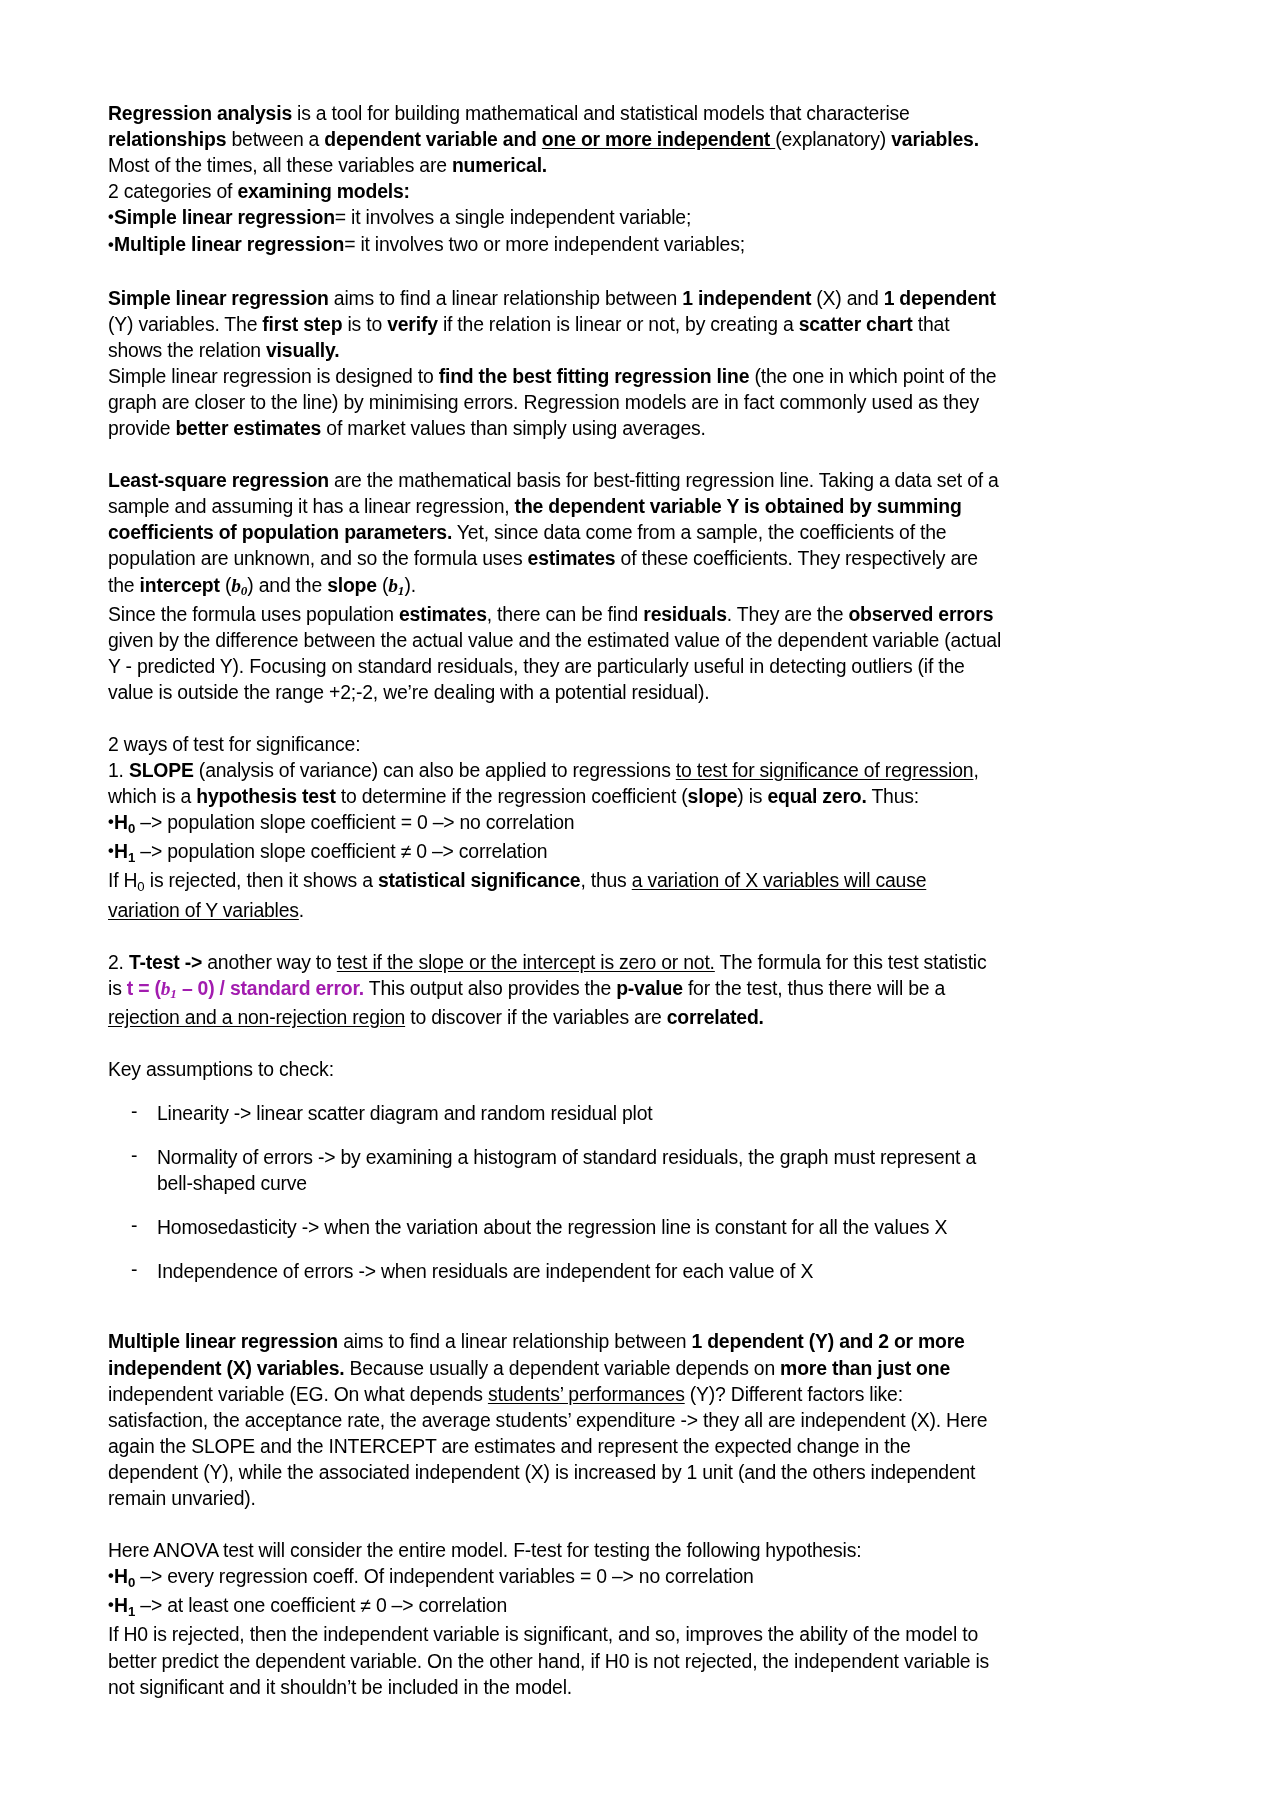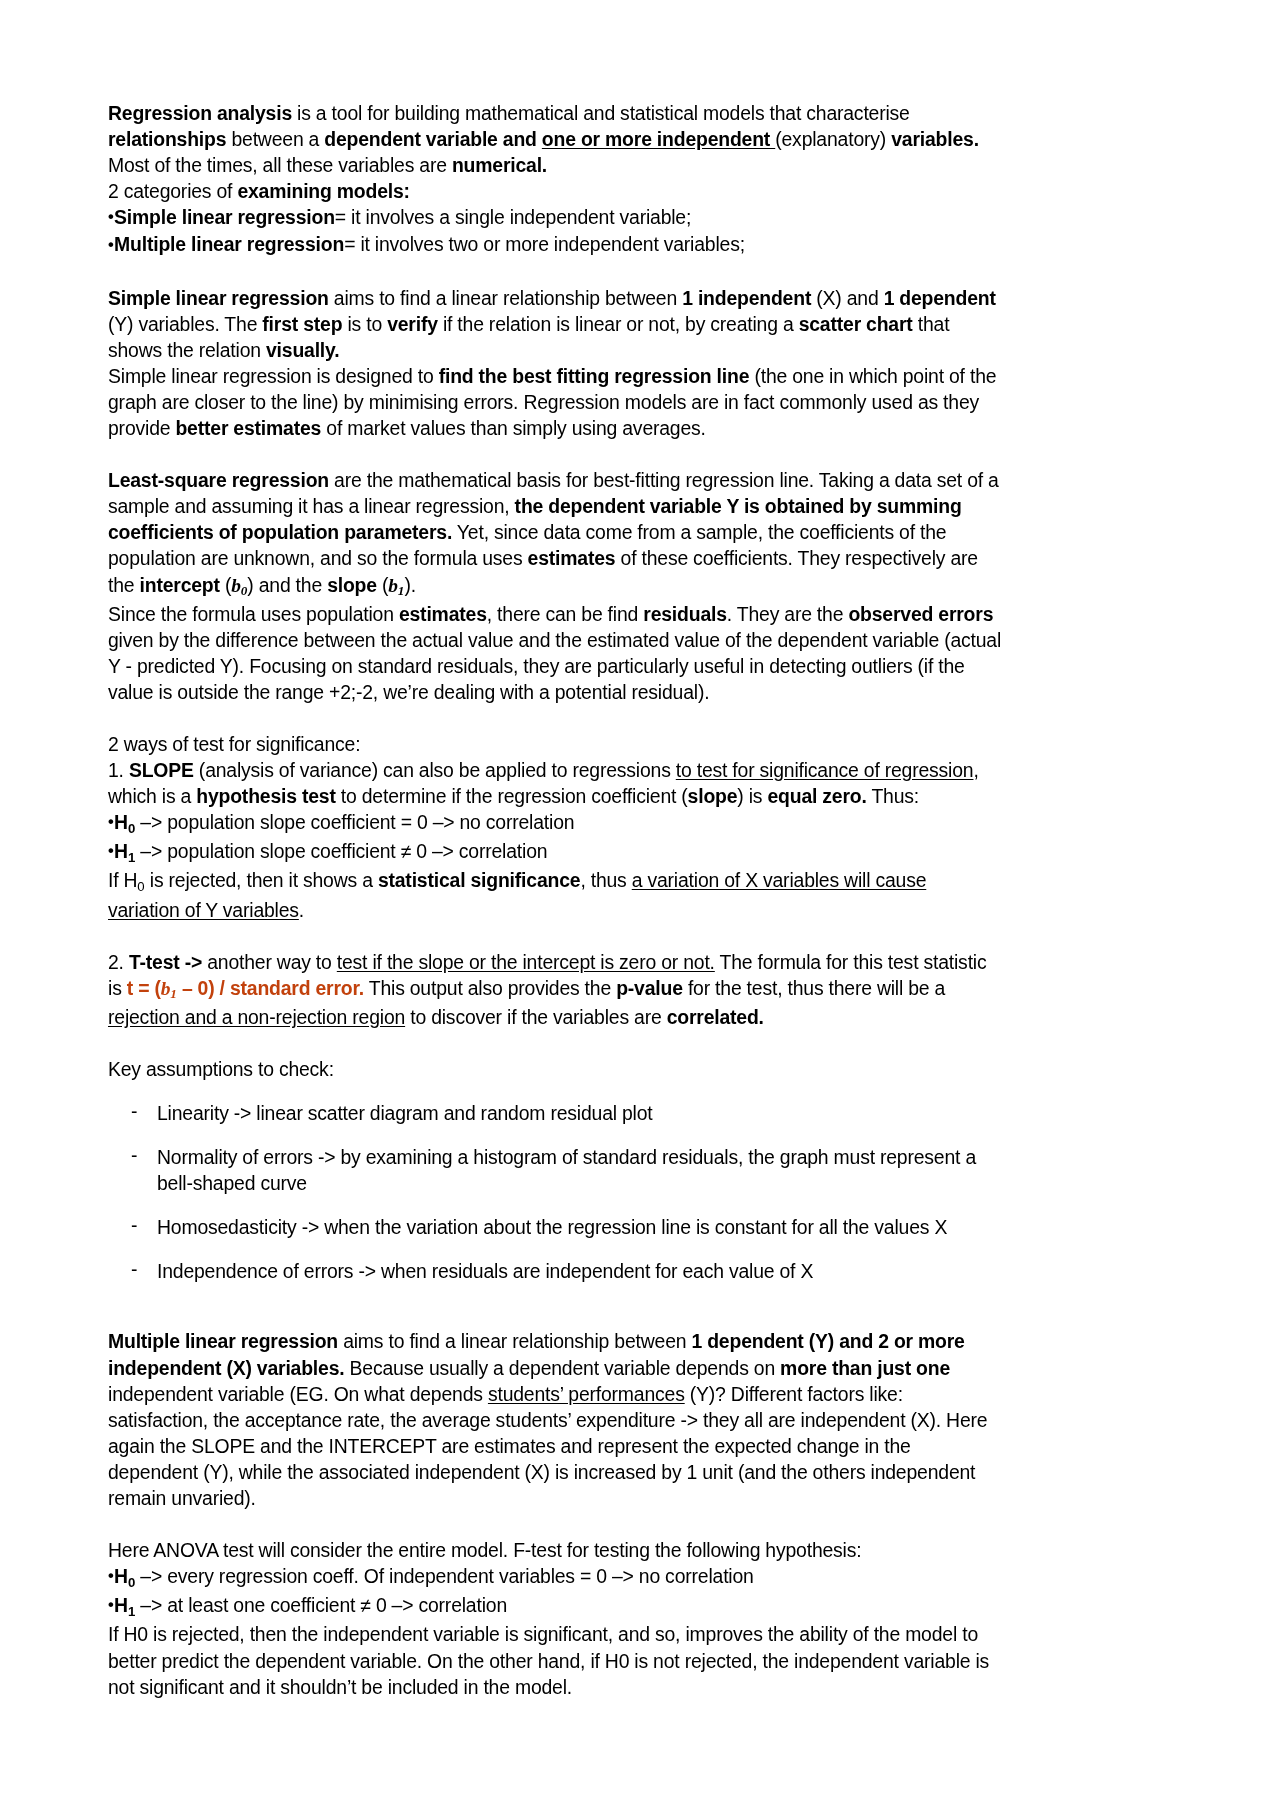--- a/index.html
+++ b/index.html
@@ -43,21 +43,21 @@
   .u {
     text-decoration: underline;
     text-underline-offset: 2px;
   }
   .bu {
     font-weight: bold;
     text-decoration: underline;
     text-underline-offset: 2px;
   }
   .orange {
-    color: #c2410c;
+    color: #a21caf;
     font-weight: bold;
   }
   .orange .var {
     font-family: "Liberation Serif", serif;
     font-style: italic;
     font-weight: bold;
   }
   .var {
     font-family: "Liberation Serif", serif;
     font-style: italic;

